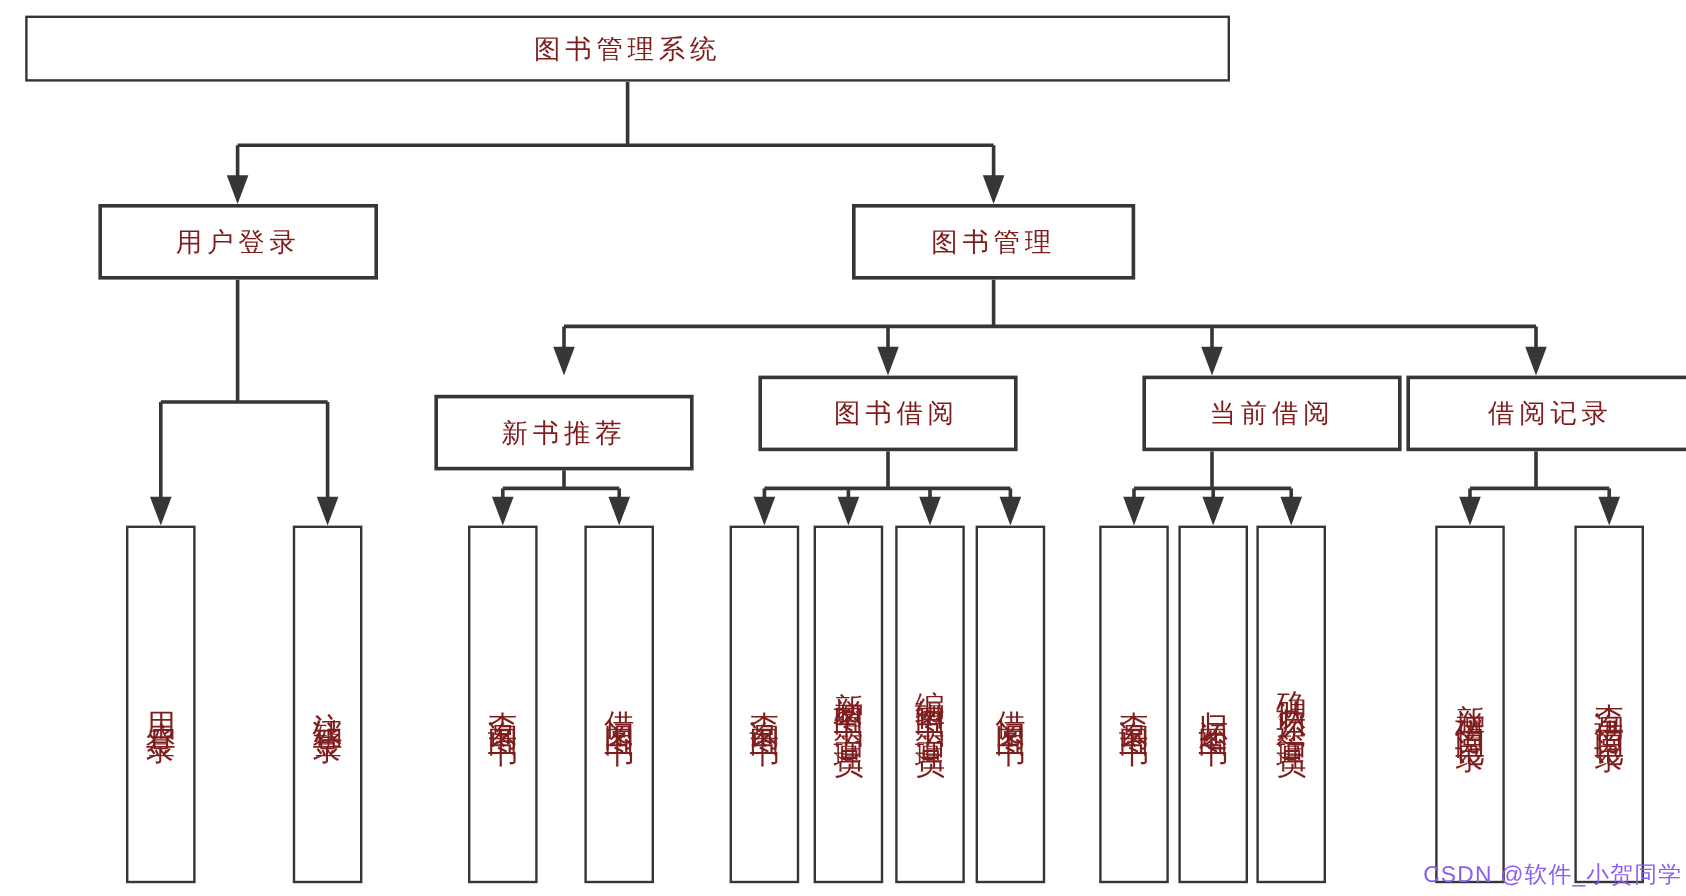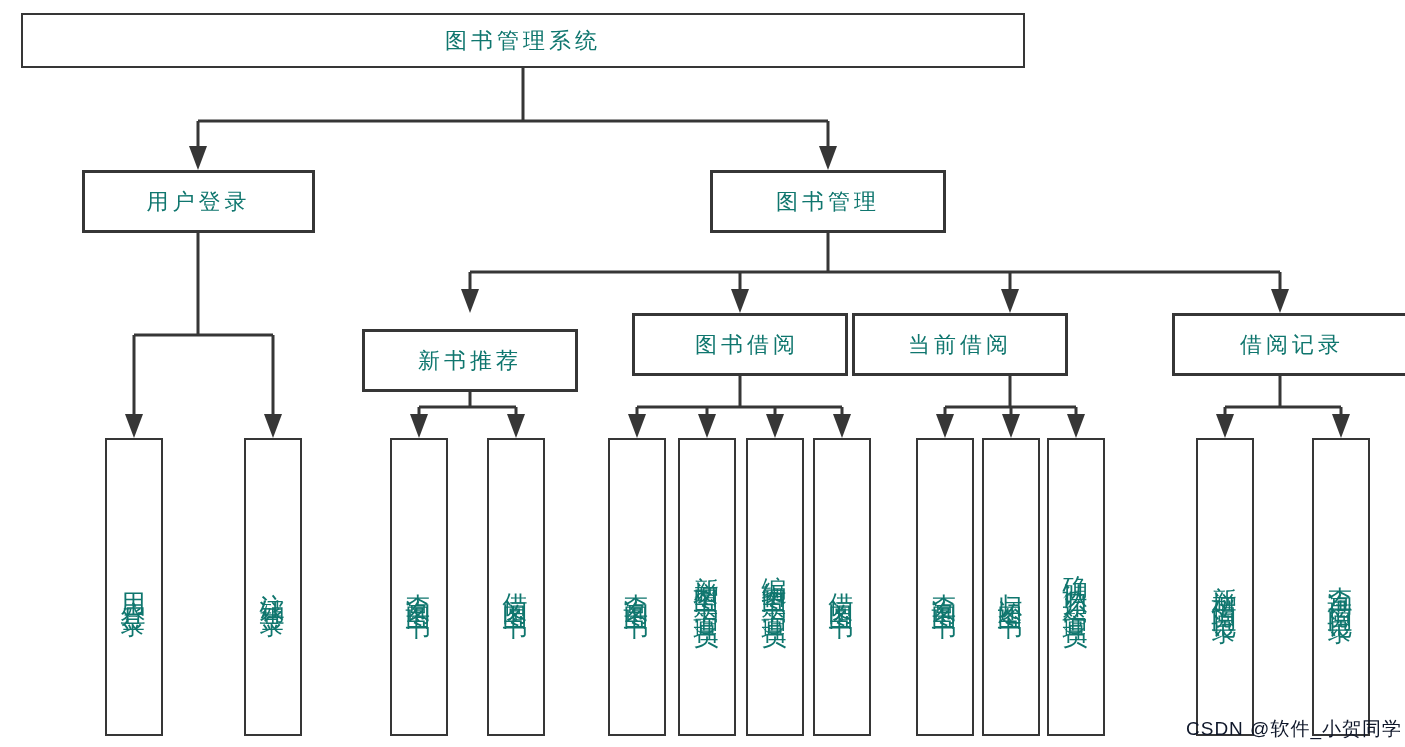--- a/index.html
+++ b/index.html
@@ -3,54 +3,54 @@
 <meta charset="utf-8">
 <style>
   html,body{margin:0;padding:0;background:#ffffff;}
   .stage{
     position:relative;width:1405px;height:747px;background:#ffffff;
     font-family:"Liberation Sans","DejaVu Sans",sans-serif;overflow:hidden;
   }
   .connectors{position:absolute;left:0;top:0;width:1405px;height:747px;}
   .box{
     position:absolute;box-sizing:border-box;background:#ffffff;
-    border:3px solid #363636;color:#0f766e;
+    border:3px solid #363636;color:#7f1d1d;
     display:flex;align-items:center;justify-content:center;
     font-size:22px;letter-spacing:4px;white-space:nowrap;z-index:2;
   }
   .root{border-width:2px;}
   .leaf{
     writing-mode:vertical-rl;text-orientation:mixed;
     top:438px;width:58px;height:298px;border-width:2.5px;
     font-size:25px;letter-spacing:7px;
   }
   
   .n-root{left:21px;top:13px;width:1004px;height:55px;}
   .n-user-login{left:82px;top:170px;width:233px;height:63px;}
   .n-book-mgmt{left:710px;top:170px;width:236px;height:63px;font-family:Liberation Serif, serif;}
   .n-new-rec{left:362px;top:313px;width:216px;height:63px;margin-top:16px;}
   .n-book-borrow{left:632px;top:313px;width:216px;height:63px;padding-left:14px;}
-  .n-cur-borrow{left:852px;top:313px;width:216px;height:63px;}
+  .n-cur-borrow{left:952px;top:313px;width:216px;height:63px;}
   .n-borrow-rec{left:1172px;top:313px;width:240px;height:63px;}
   .n-login{left:105px;}
   .n-logout{left:244px;}
   .n-nr-query{left:390px;}
   .n-nr-borrow{left:487px;}
   .n-bb-query{left:608px;}
   .n-bb-add{left:678px;}
   .n-bb-edit{left:746px;}
   .n-bb-borrow{left:813px;}
   .n-cb-query{left:916px;}
   .n-cb-return{left:982px;}
   .n-cb-confirm{left:1047px;}
   .n-br-add{left:1196px;}
   .n-br-query{left:1312px;}
   .watermark{
     position:absolute;left:1186px;top:716px;z-index:5;
-    font-size:19px;color:#0f172a;letter-spacing:1px;white-space:nowrap;
+    font-size:19px;color:#8b5cf6;letter-spacing:1px;white-space:nowrap;
   }
 </style>
 </head>
 <body>
 
 <div class="stage">
 
   <svg class="connectors" viewBox="0 0 1405 747" xmlns="http://www.w3.org/2000/svg">
     <g stroke="#363636" stroke-width="3" fill="none">
 

